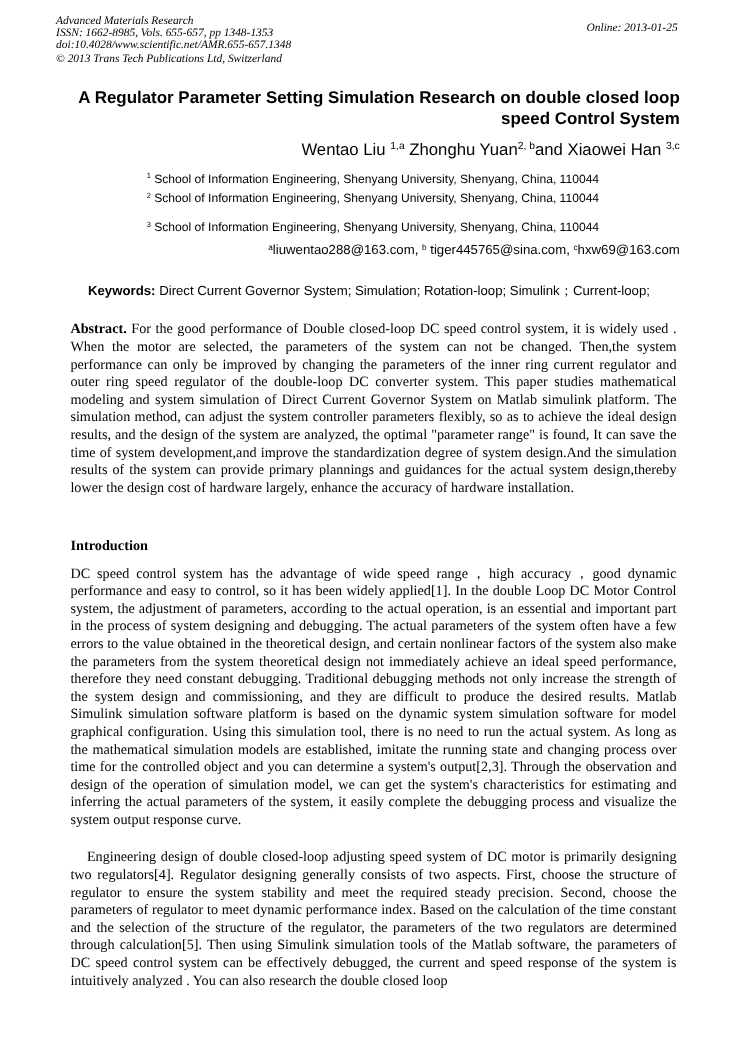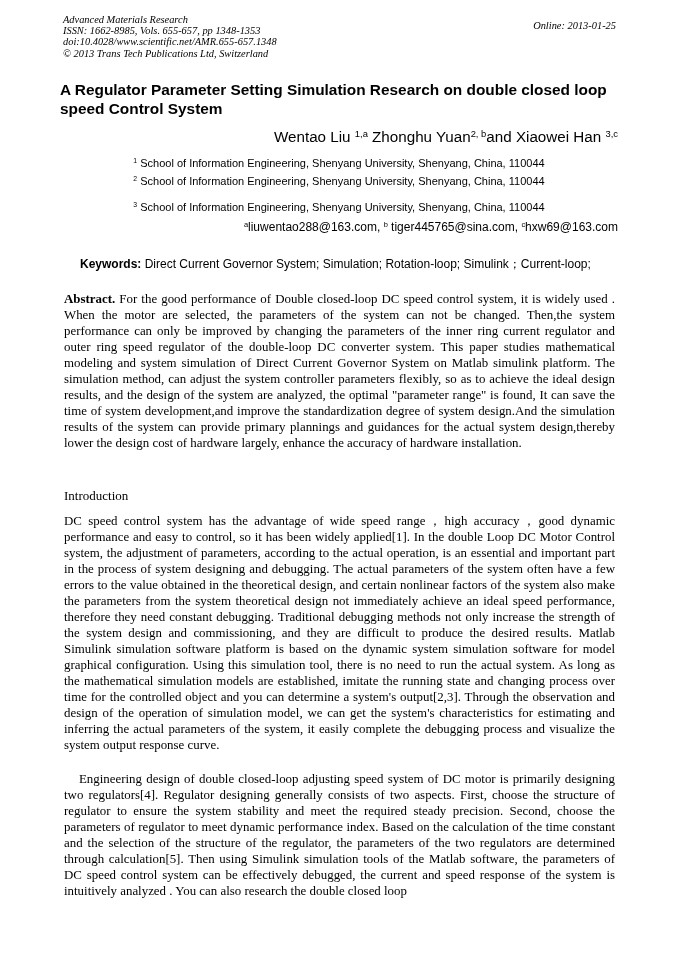--- a/index.html
+++ b/index.html
@@ -1,32 +1,32 @@
 <!DOCTYPE html>
 <html><head>
 <meta charset="utf-8">
 <style>
   html, body { margin: 0; padding: 0; background: #ffffff; }
   body { width: 678px; height: 959px; position: relative; overflow: hidden; color: #000; }
   .page { position: absolute; left: 0; top: 0; width: 678px; height: 959px; }
-  .hdr { position: absolute; left: 63px; top: 14px; font-family: "Liberation Serif", serif; font-style: italic; font-size: 10.4px; line-height: 11.2px; }
+  .hdr { position: absolute; left: 51px; top: 14px; font-family: "Liberation Serif", serif; font-style: italic; font-size: 10.4px; line-height: 11.2px; }
   .hdr div { white-space: nowrap; }
   .online { position: absolute; right: 62px; top: 20px; font-family: "Liberation Serif", serif; font-style: italic; font-size: 10.4px; line-height: 11.2px; }
-  .title { position: absolute; left: 60px; width: 558px; top: 80px; text-align: left; font-family: "Liberation Sans", sans-serif; font-weight: bold; font-size: 15.4px; line-height: 19px; }
+  .title { position: absolute; left: 60px; width: 558px; top: 80px; text-align: right; font-family: "Liberation Sans", sans-serif; font-weight: bold; font-size: 15.4px; line-height: 19px; }
   .authors { position: absolute; left: 60px; width: 558px; top: 127px; text-align: right; font-family: "Liberation Sans", sans-serif; font-size: 15.2px; line-height: 20px; }
   .authors sup, .aff sup, .emails sup { font-size: 62%; vertical-align: 0.55em; line-height: 0; }
   .aff { position: absolute; left: 60px; width: 558px; text-align: center; font-family: "Liberation Sans", sans-serif; font-size: 11px; line-height: 14px; white-space: nowrap; }
   .aff1 { top: 156px; } .aff2 { top: 174px; } .aff3 { top: 200px; }
   .emails { position: absolute; left: 60px; width: 558px; top: 220px; text-align: right; font-family: "Liberation Sans", sans-serif; font-size: 12px; line-height: 14px; white-space: nowrap; }
   .keywords { position: absolute; left: 64px; top: 257px; font-family: "Liberation Sans", sans-serif; font-size: 12px; line-height: 14px; white-space: nowrap; padding-left: 16px; }
   .keywords .k { font-weight: bold; }
   .body-text { position: absolute; left: 64px; width: 551px; font-family: "Liberation Serif", serif; font-size: 12.9px; line-height: 16px; text-align: justify; }
   .abstract { top: 291px; }
   .abstract .lbl { font-weight: bold; }
-  .intro-h { position: absolute; left: 64px; top: 488px; font-family: "Liberation Serif", serif; font-weight: normal; font-size: 13px; line-height: 16px; }
+  .intro-h { position: absolute; left: 64px; top: 488px; font-family: "Liberation Serif", serif; font-weight: bold; font-size: 13px; line-height: 16px; }
   .intro-p1 { top: 513px; }
   .intro-p2 { top: 771px; text-indent: 15px; }
 </style>
 </head>
 <body>
 
 <div class="page">
 
   <div class="hdr">
     <div>Advanced Materials Research</div>

